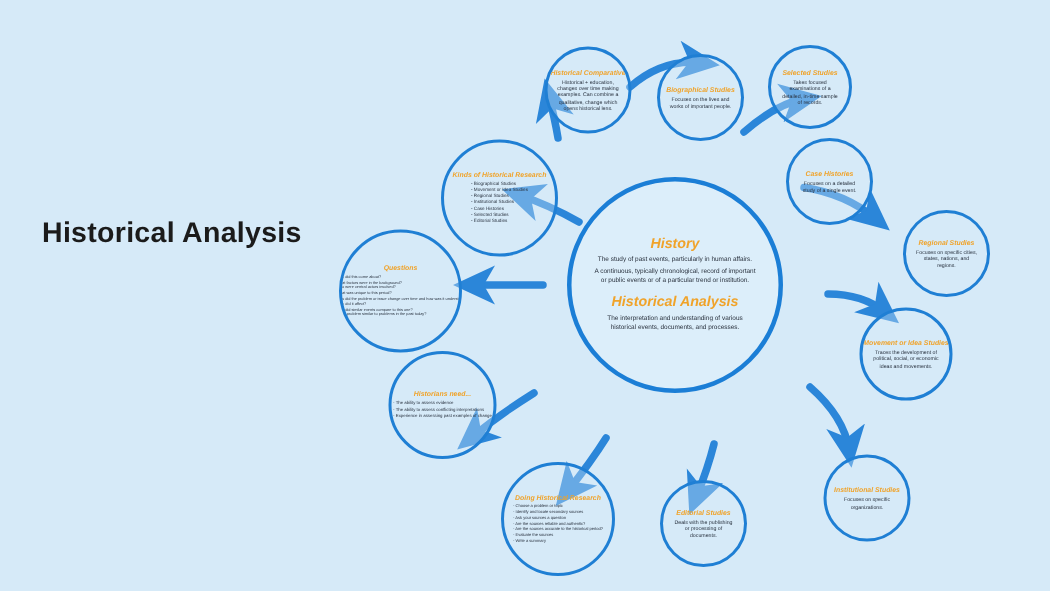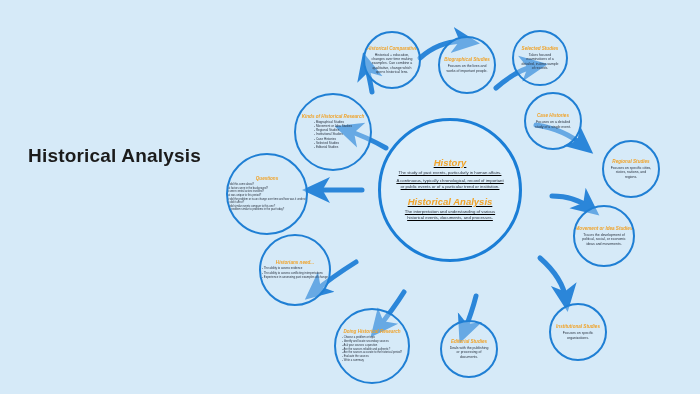--- a/index.html
+++ b/index.html
@@ -41,21 +41,20 @@
   }
   .node ul li{line-height:1.22;margin-bottom:0.5px;white-space:nowrap;}
   .node ul li:before{content:"- ";}
 
   
   #hub{
     left:378px;top:118px;width:144px;height:144px;
     border-width:3px;border-color:#1b7ed6;
     background:rgba(226,241,251,0.55);
     padding:8px 9px;
-    text-decoration:underline;
   }
   #hub .h1{font-size:9.5px;color:#f0a32a;font-weight:bold;font-style:italic;margin-bottom:2px;}
   #hub .p{font-size:4.3px;color:#29313d;line-height:1.3;margin-bottom:3px;padding:0 6px;}
   #hub .h2{font-size:9.5px;color:#f0a32a;font-weight:bold;font-style:italic;margin:4px 0 2px;}
 
   .n-sm .ttl{font-size:4.6px;}
   .n-sm .body{font-size:3.5px;padding:0 6px;}
   .n-list .ttl{font-size:4.6px;}
   .n-list ul{font-size:3.1px;}
 </style>

